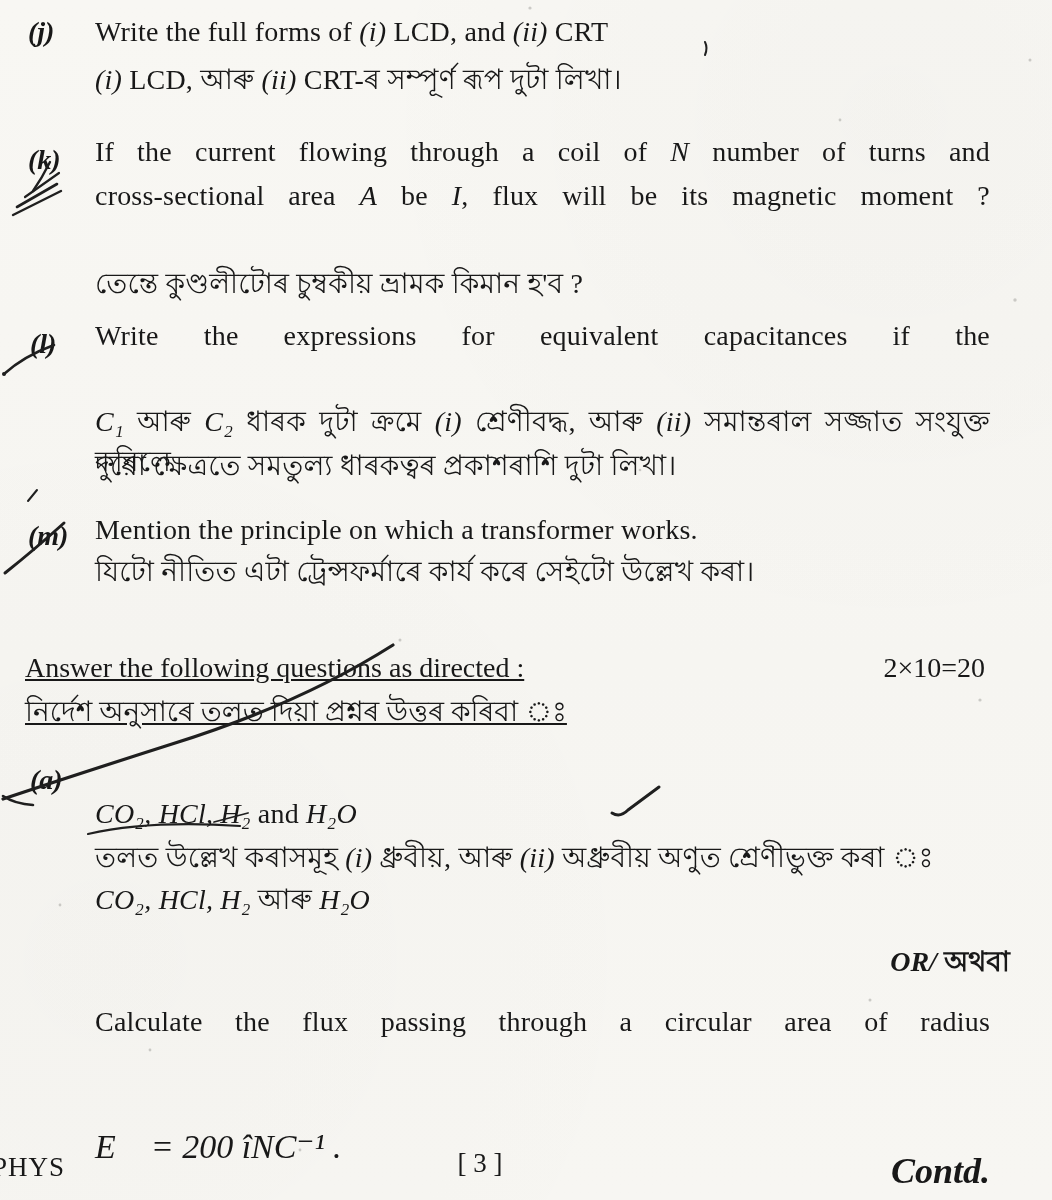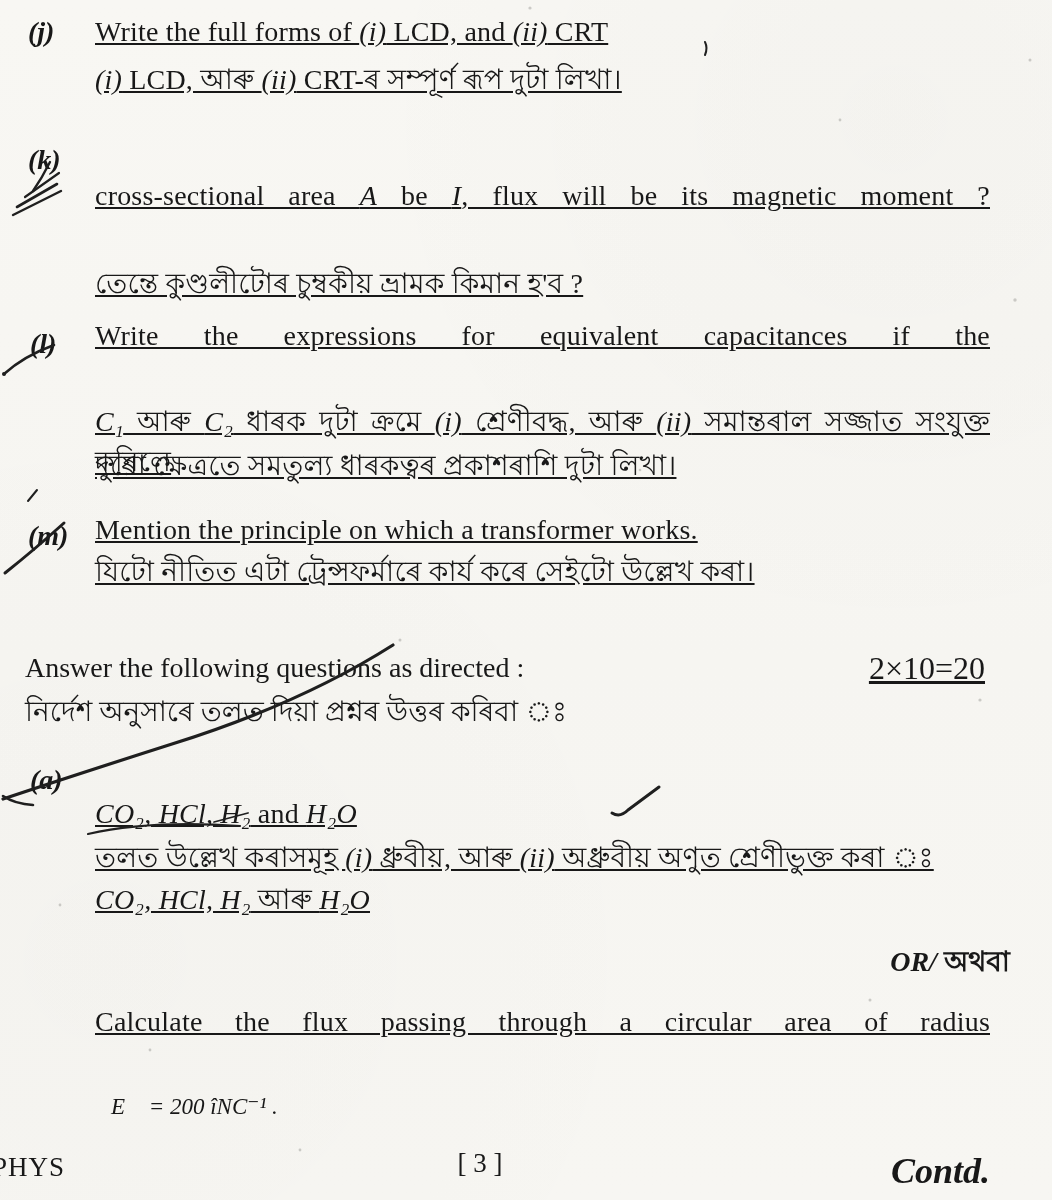--- a/index.html
+++ b/index.html
@@ -12,49 +12,49 @@
       linear-gradient(180deg,#f8f7f3 0%,#f6f5f1 55%,#f7f6f2 100%);
     overflow:hidden;
     font-family:"Liberation Serif","DejaVu Serif",serif;
     color:#181818;
   }
   .line{
     position:absolute;left:95px;width:895px;height:42px;
     font-size:28px;line-height:40px;
     letter-spacing:0.2px;
     white-space:nowrap;
-    text-decoration:underline;
   }
   .just{white-space:normal;text-align:justify;text-align-last:justify;}
   .qlabel{
     position:absolute;left:28px;width:62px;
     font-size:28px;line-height:40px;font-style:italic;font-weight:bold;
   }
   .it{font-style:italic;}
   .seg{display:inline;}
-  .marksval{position:absolute;left:835px;width:150px;text-align:right;font-size:32px;line-height:40px;text-decoration:underline;}
-  .section-line{position:absolute;left:25px;width:810px;font-size:28px;line-height:40px;white-space:nowrap;}
+  .marksval{position:absolute;left:835px;width:150px;text-align:right;font-size:28px;line-height:40px;}
+  .section-line{position:absolute;left:25px;width:810px;font-size:28px;line-height:40px;white-space:nowrap;text-decoration:underline;}
   .or-line{position:absolute;left:25px;width:985px;text-align:right;font-size:28px;line-height:40px;font-weight:bold;}
-  .equation{position:absolute;left:111px;width:600px;font-size:23px;line-height:42px;font-style:italic;}
+  .equation{position:absolute;left:95px;width:600px;font-size:34px;line-height:42px;font-style:italic;margin-top:40px;}
   .footer-left{position:absolute;left:-8px;top:1152px;font-size:27px;letter-spacing:1px;}
   .footer-center{position:absolute;left:400px;top:1148px;width:160px;text-align:center;font-size:27px;}
   .footer-right{position:absolute;left:860px;top:1150px;width:130px;text-align:right;font-size:36px;font-style:italic;font-weight:bold;}
   svg.marks-overlay{position:absolute;inset:0;pointer-events:none;}
   svg.marks-overlay path{fill:none;stroke:#1f1f1f;stroke-linecap:round;stroke-linejoin:round;}
 </style>
 </head>
 <body>
 
 <div class="page">
 
   <div class="qlabel" style="top:12px">(j)</div>
   <div class="line" style="top:12px"><span class="seg">Write the full forms of </span><span class="seg it">(i)</span><span class="seg"> LCD, and </span><span class="seg it">(ii)</span><span class="seg"> CRT</span></div>
   <div class="line" style="top:60px"><span class="seg it">(i)</span><span class="seg"> LCD, আৰু </span><span class="seg it">(ii)</span><span class="seg"> CRT-ৰ সম্পূৰ্ণ ৰূপ দুটা লিখা।</span></div>
 
   <div class="qlabel" style="top:140px">(k)</div>
+  <div class="line just" style="top:132px"><span class="seg">If the current flowing through a coil of </span><span class="seg it">N</span><span class="seg"> number of turns and</span></div>
   <div class="line just" style="top:176px"><span class="seg">cross-sectional area </span><span class="seg it">A</span><span class="seg"> be </span><span class="seg it">I</span><span class="seg">, flux will be its magnetic moment ?</span></div>
   <div class="line" style="top:264px">তেন্তে কুণ্ডলীটোৰ চুম্বকীয় ভ্ৰামক কিমান হ'ব ?</div>
 
   <div class="qlabel" style="top:324px;left:30px">(l)</div>
   <div class="line just" style="top:316px">Write the expressions for equivalent capacitances if the</div>
   <div class="line just" style="top:402px"><span class="seg it">C₁</span><span class="seg"> আৰু </span><span class="seg it">C₂</span><span class="seg"> ধাৰক দুটা ক্ৰমে </span><span class="seg it">(i)</span><span class="seg"> শ্ৰেণীবদ্ধ, আৰু </span><span class="seg it">(ii)</span><span class="seg"> সমান্তৰাল সজ্জাত সংযুক্ত কৰিলে</span></div>
   <div class="line" style="top:446px">দুয়ো ক্ষেত্ৰতে সমতুল্য ধাৰকত্বৰ প্ৰকাশৰাশি দুটা লিখা।</div>
 
   <div class="qlabel" style="top:516px">(m)</div>
   <div class="line" style="top:510px">Mention the principle on which a transformer works.</div>

